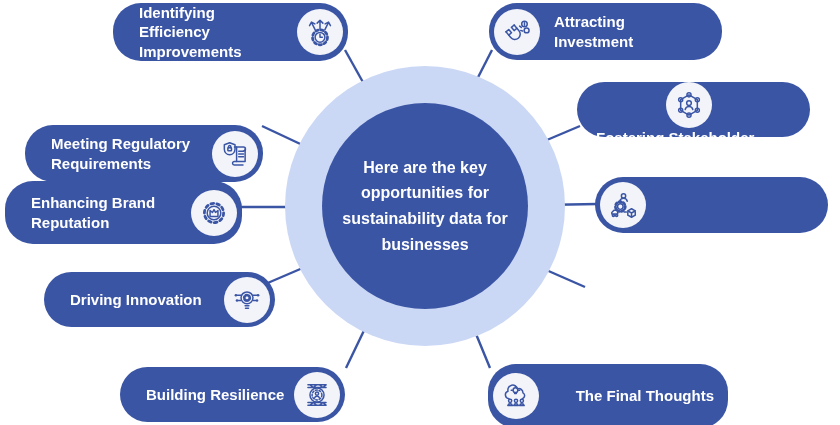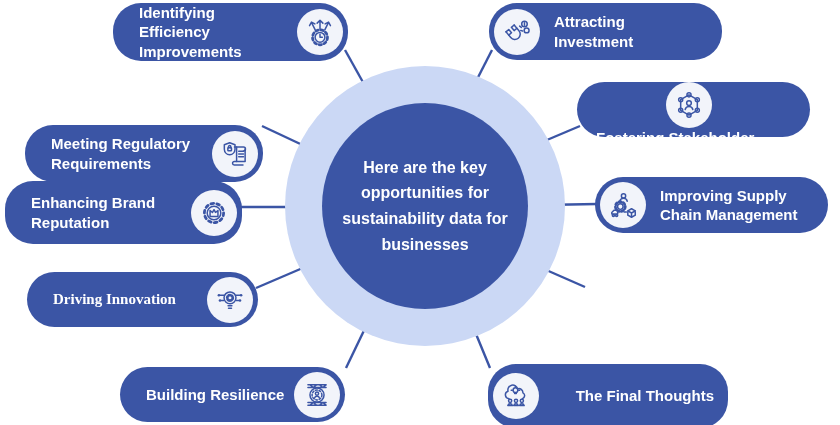--- a/index.html
+++ b/index.html
@@ -47,21 +47,21 @@
   svg.ic{stroke:var(--primary);fill:none;stroke-width:1.4;stroke-linecap:round;stroke-linejoin:round;}
   svg.ic .teeth{stroke-width:2.6;fill:none;}
   svg.ic .fillnode{fill:var(--primary);stroke:none;}
   
   .p-identifying{left:113px;top:3px;width:235px;height:58px;}
   .p-attracting{left:489px;top:3px;width:233px;height:57px;}
   .p-meeting{left:25px;top:80px;width:238px;height:57px;margin-top:45px;}
   .p-fostering{left:577px;top:82px;width:233px;height:55px;flex-direction:column;}
   .p-enhancing{left:5px;top:181px;width:237px;height:63px;}
   .p-improving{left:595px;top:177px;width:233px;height:56px;}
-  .p-innovation{left:27px;top:272px;width:231px;height:55px;font-family:Liberation Serif, serif;}
+  .p-innovation{left:44px;top:272px;width:231px;height:55px;}
   .p-longterm{left:583px;top:273px;width:237px;height:56px;}
   .p-resilience{left:120px;top:367px;width:225px;height:55px;}
   .p-final{left:488px;top:364px;width:240px;height:64px;}
 </style>
 </head>
 <body>
 
 <div class="stage">
 
   <svg class="connectors" viewBox="0 0 840 425">
@@ -172,21 +172,20 @@
         <path d="M12 11.5 a3.6 3.6 0 0 1 7 0"></path>
         <circle class="teeth" cx="12.5" cy="16.5" r="4.6" stroke-dasharray="1.9 2.1"></circle>
         <circle cx="12.5" cy="16.5" r="2.6"></circle>
         <path d="M4.5 23.5 h5.5 v-3.5 h-3.5 l-2 2 z"></path>
         <circle cx="6" cy="24.8" r="1"></circle>
           <circle cx="9" cy="24.8" r="1"></circle>
         <path d="M19.5 20.5 l3.5-2 3.5 2 v4 l-3.5 2 -3.5-2 z M19.5 20.5 l3.5 2 3.5-2 M23 22.5 V26.5"></path>
         <path d="M16 21.5 h2.2"></path>
       </svg>
     </span>
-    <span class="label">Improving Supply Chain Management</span>
   </div>
 
   <div class="pill icon-right p-innovation">
     <span class="label">Driving Innovation</span>
     <span class="icon-circle">
       <svg class="ic" width="32" height="32" viewBox="0 0 30 30">
         <circle cx="15" cy="13" r="5.6"></circle>
         <path d="M13.2 20.5 h3.6 M13.6 22.7 h2.8"></path>
         <circle class="teeth" cx="15" cy="13" r="2.6" stroke-dasharray="1.3 1.4"></circle>
         <path d="M9.4 10.5 H5.6 M9.4 15.5 H6.6 M20.6 10.5 H24.4 M20.6 15.5 H23.4"></path>

